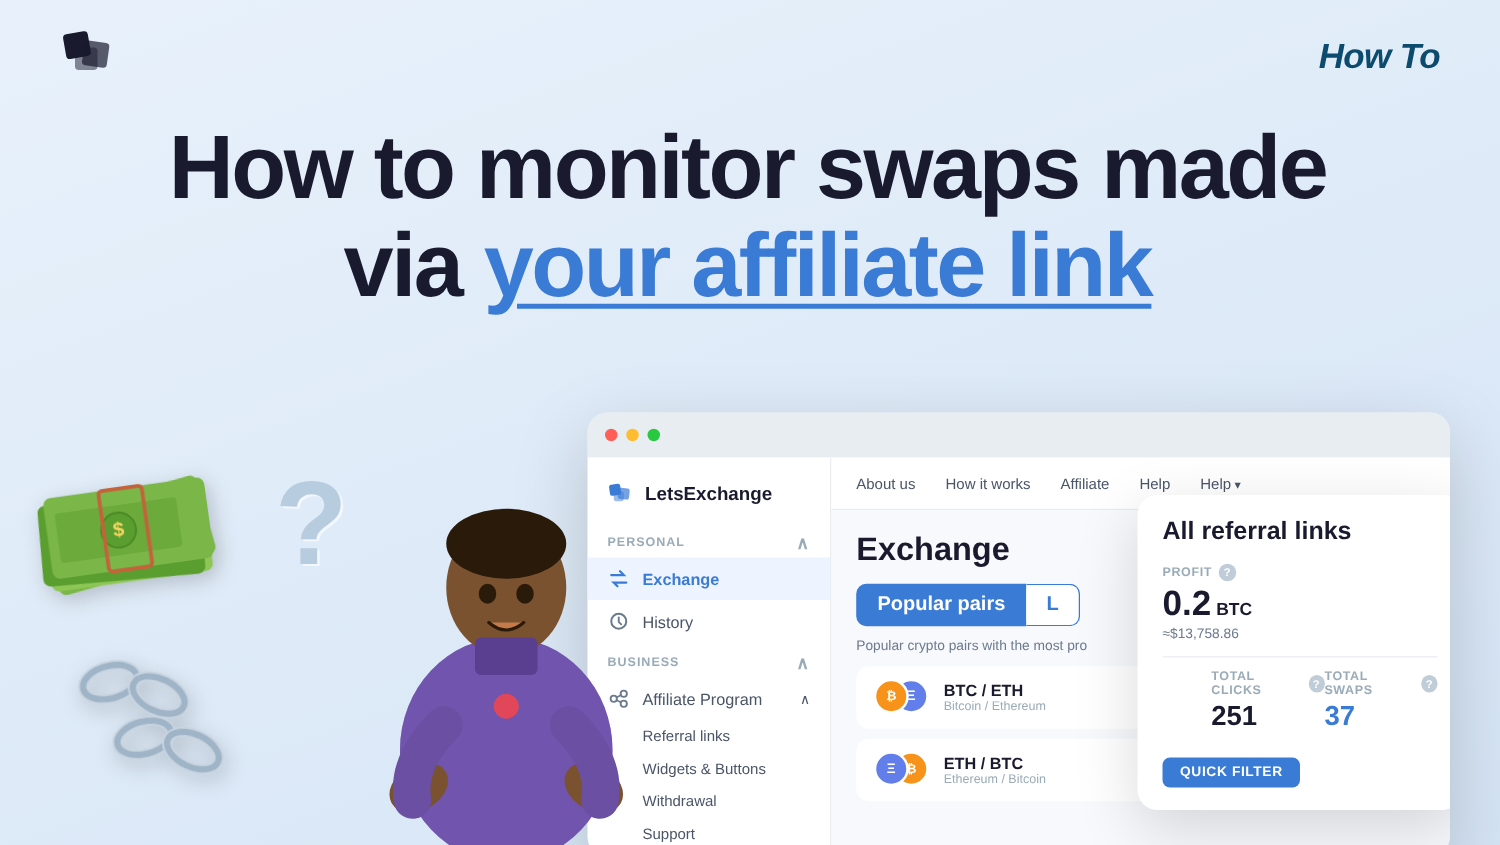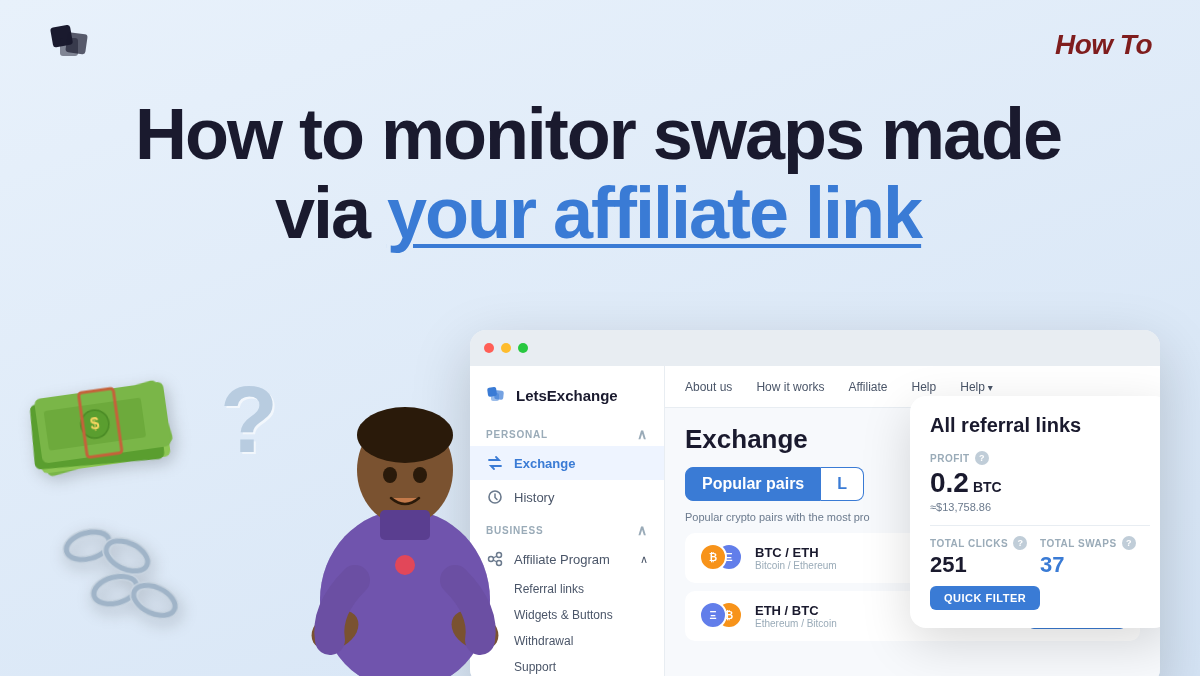--- a/index.html
+++ b/index.html
@@ -31,21 +31,21 @@
     }
 
     .logo-icon {
       width: 50px;
       height: 50px;
     }
 
     .how-to-label {
       font-size: 28px;
       font-weight: 800;
-      color: #7f1d1d;
+      color: #0c4a6e;
       letter-spacing: -0.5px;
       font-style: italic;
     }
 
     
     .main-title {
       position: absolute;
       top: 95px;
       left: 0; right: 4px;
       text-align: center;
@@ -363,20 +363,21 @@
 
     .referral-divider {
       height: 1px;
       background: #e8edf2;
       margin: 10px 0;
     }
 
     .referral-stats-row {
       display: flex;
       gap: 0;
+      margin-left: 39px;
     }
 
     .referral-stat {
       flex: 1;
     }
 
     .referral-stat-value {
       font-size: 22px;
       font-weight: 800;
       color: #1a1a2e;
@@ -388,21 +389,21 @@
 
     .quick-filter-btn {
       background: #3a7bd5;
       color: #fff;
       border: none;
       border-radius: 6px;
       padding: 6px 14px;
       font-size: 11px;
       font-weight: 700;
       cursor: pointer;
-      margin-top: 8px;
+      margin-top: 20px;
       letter-spacing: 0.5px;
       text-transform: uppercase;
     }
 
     
     .money-emoji {
       font-size: 80px;
       position: absolute;
       left: 28px;
       top: 355px;

